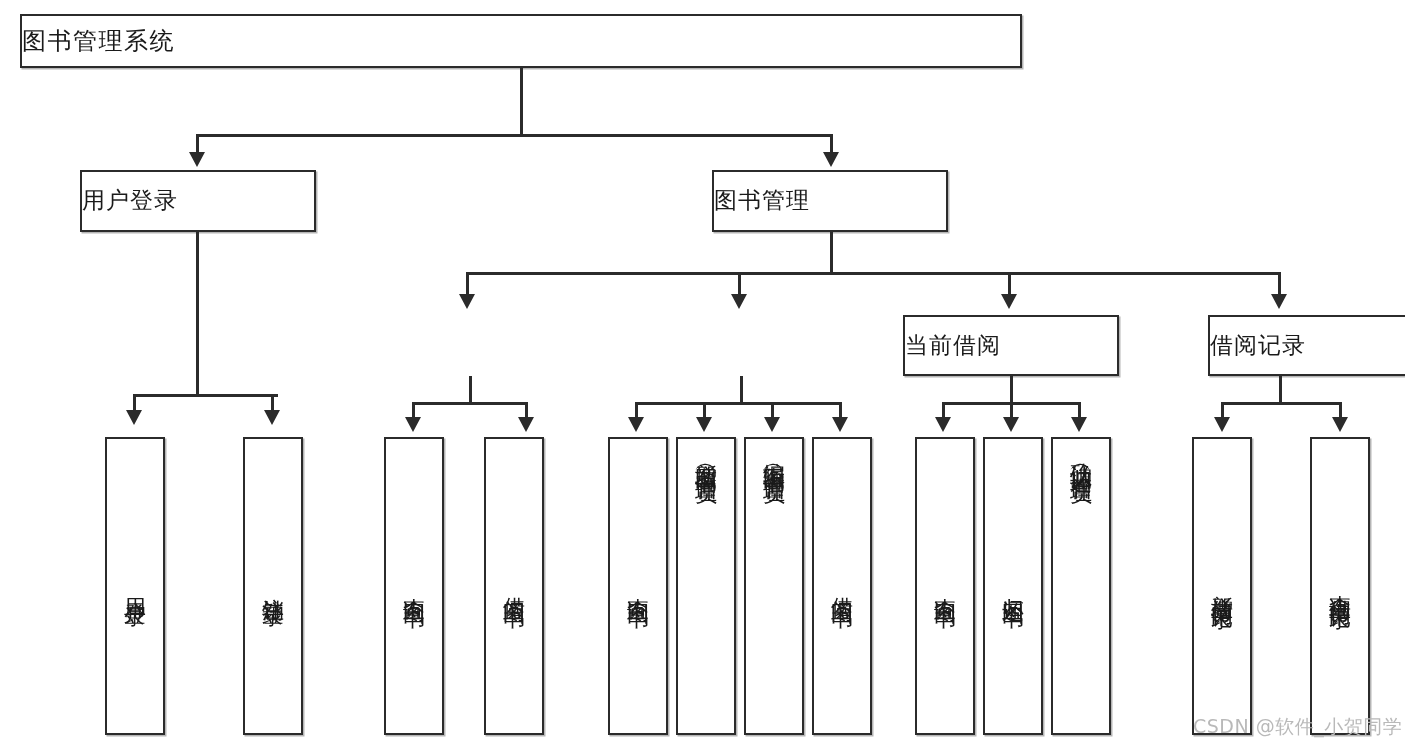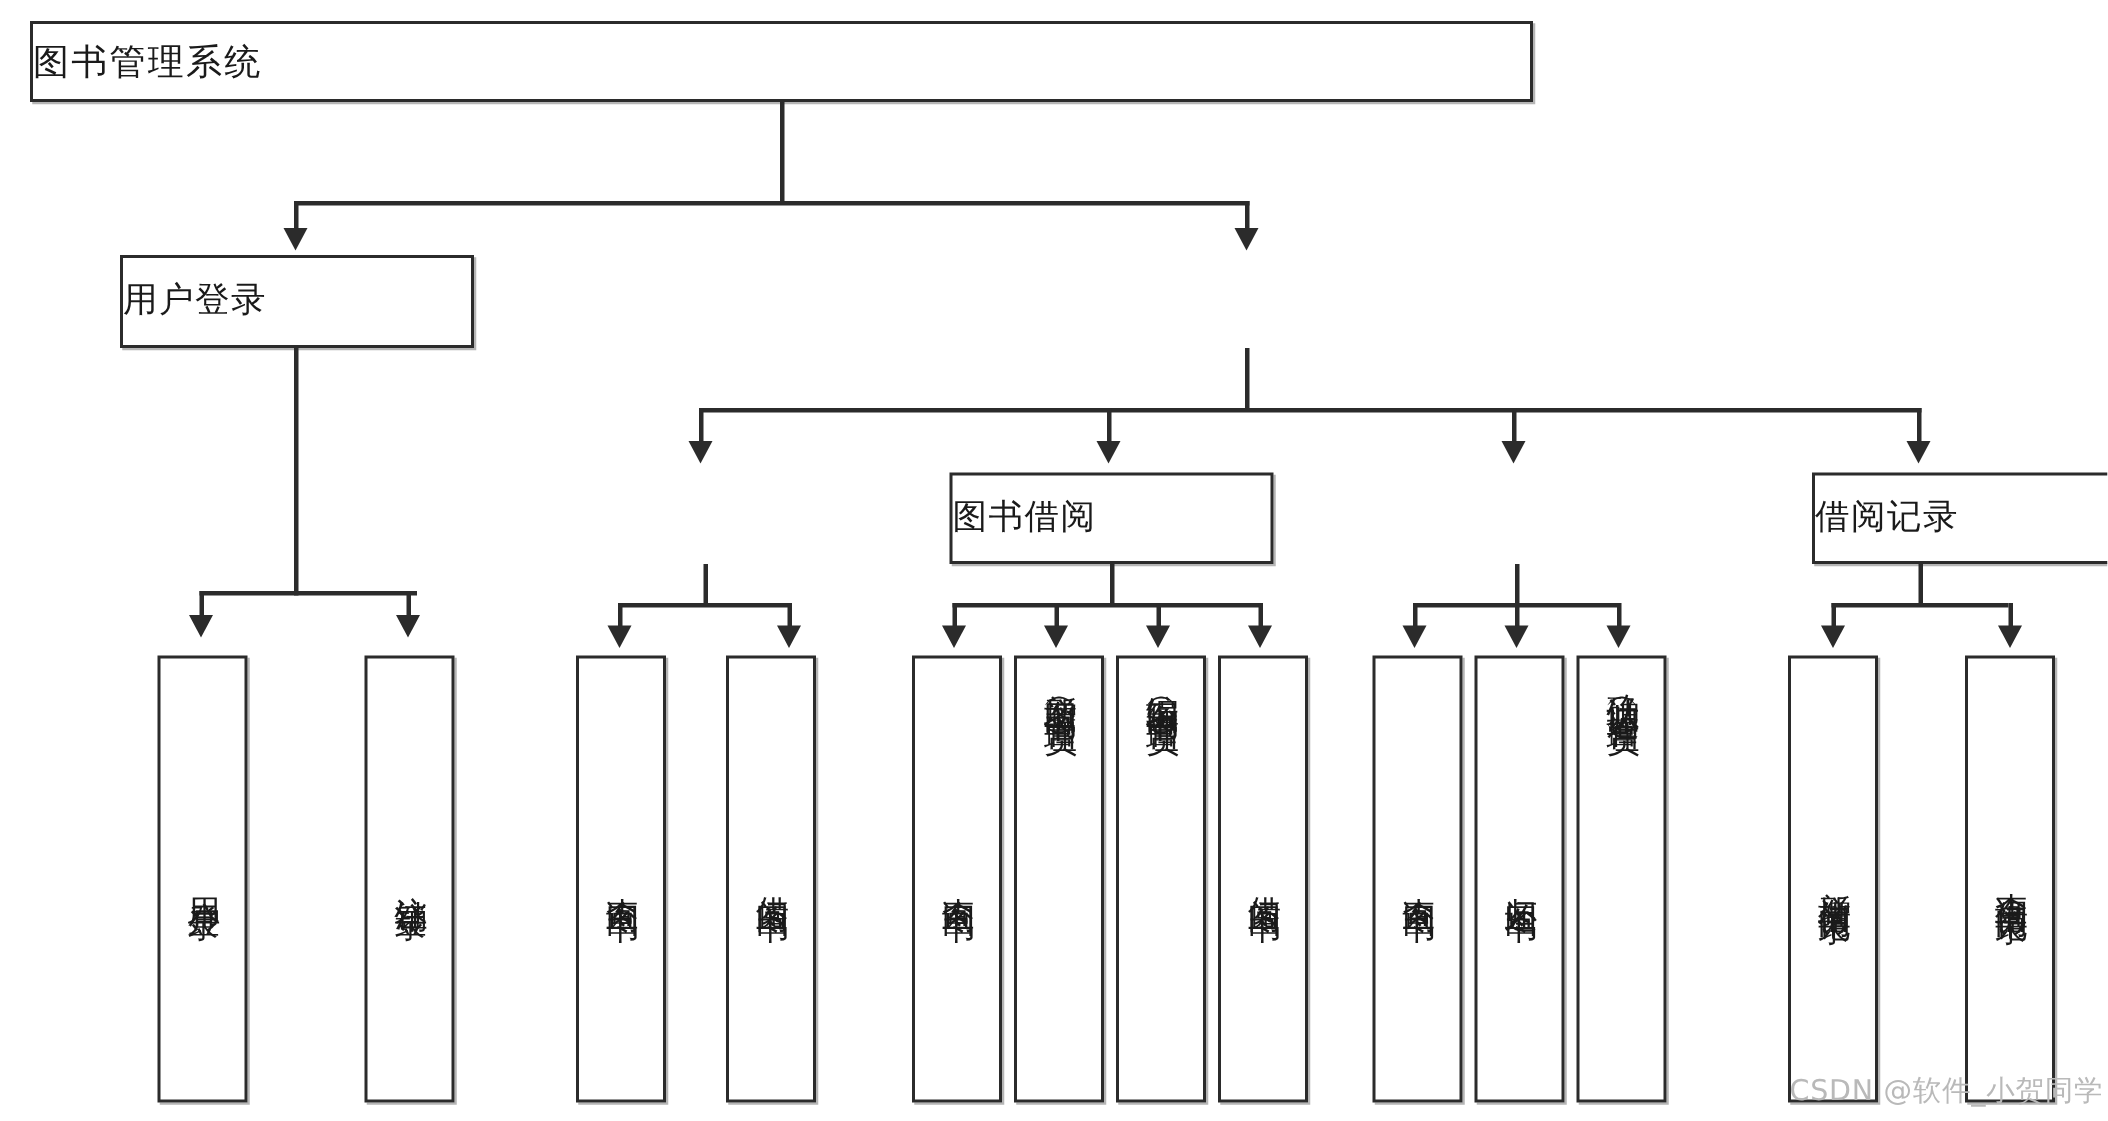--- a/index.html
+++ b/index.html
@@ -104,20 +104,23 @@
   <div class="seg vert" style="left:196px; top:134px; width:3px; height:20px;"></div>
   <div class="arrow" style="left:189px; top:152px;"></div>
 
   <div class="seg vert" style="left:830px; top:134px; width:3px; height:20px;"></div>
   <div class="arrow" style="left:823px; top:152px;"></div>
 
   <div class="node h" style="left:80px; top:170px; width:236px; height:62px;">
     <span class="label">用户登录</span>
   </div>
 
+  <div class="node h" style="left:712px; top:170px; width:236px; height:62px;">
+    <span class="label">图书管理</span>
+  </div>
 
   <div class="seg vert" style="left:196px; top:232px; width:3px; height:165px;"></div>
   <div class="seg horiz" style="left:133px; top:394px; width:145px; height:3px;"></div>
   <div class="seg vert" style="left:133px; top:394px; width:3px; height:18px;"></div>
   <div class="arrow" style="left:126px; top:410px;"></div>
   <div class="seg vert" style="left:271px; top:394px; width:3px; height:18px;"></div>
   <div class="arrow" style="left:264px; top:410px;"></div>
 
   <div class="seg vert" style="left:830px; top:232px; width:3px; height:42px;"></div>
   <div class="seg horiz" style="left:466px; top:272px; width:815px; height:3px;"></div>
@@ -127,22 +130,22 @@
 
   <div class="seg vert" style="left:738px; top:272px; width:3px; height:24px;"></div>
   <div class="arrow" style="left:731px; top:294px;"></div>
 
   <div class="seg vert" style="left:1008px; top:272px; width:3px; height:24px;"></div>
   <div class="arrow" style="left:1001px; top:294px;"></div>
 
   <div class="seg vert" style="left:1278px; top:272px; width:3px; height:24px;"></div>
   <div class="arrow" style="left:1271px; top:294px;"></div>
 
-  <div class="node h" style="left:633px; top:315px; width:216px; height:61px;">
-    <span class="label">图书借阅</span>
+  <div class="node h" style="left:903px; top:315px; width:216px; height:61px;">
+    <span class="label">当前借阅</span>
   </div>
   <div class="node h" style="left:1208px; top:315px; width:216px; height:61px;">
     <span class="label">借阅记录</span>
   </div>
 
   <div class="seg vert" style="left:469px; top:376px; width:3px; height:28px;"></div>
   <div class="seg horiz" style="left:412px; top:402px; width:116px; height:3px;"></div>
   <div class="seg vert" style="left:412px; top:402px; width:3px; height:17px;"></div>
   <div class="arrow" style="left:405px; top:417px;"></div>
   <div class="seg vert" style="left:525px; top:402px; width:3px; height:17px;"></div>

